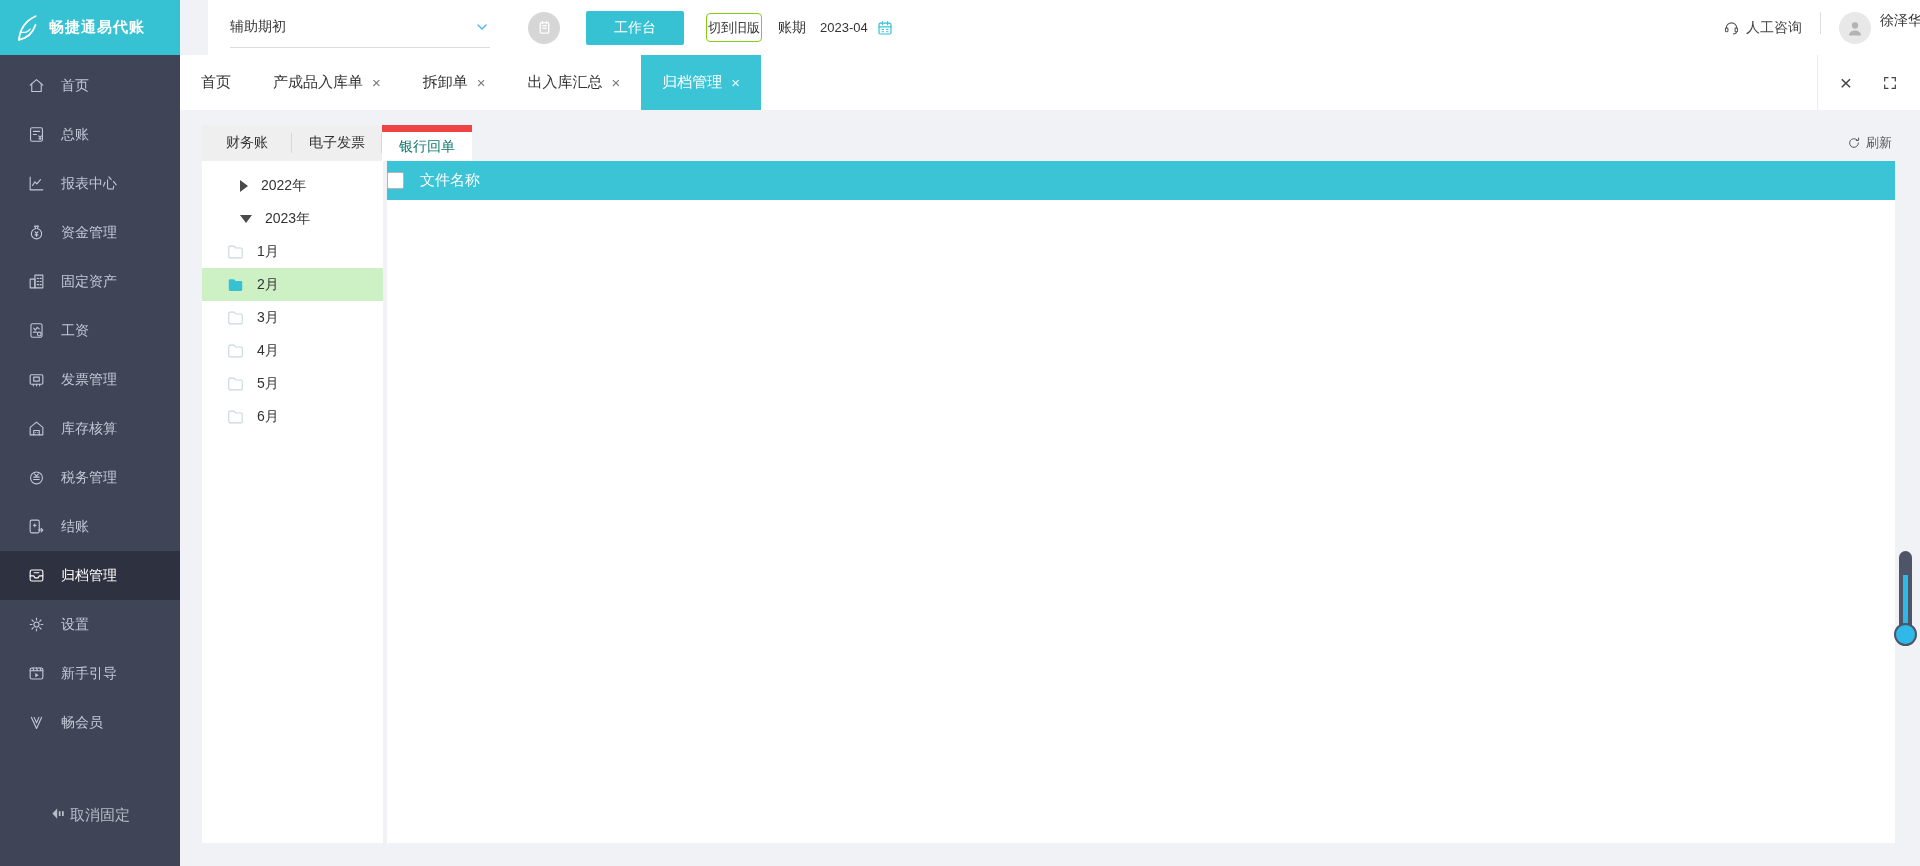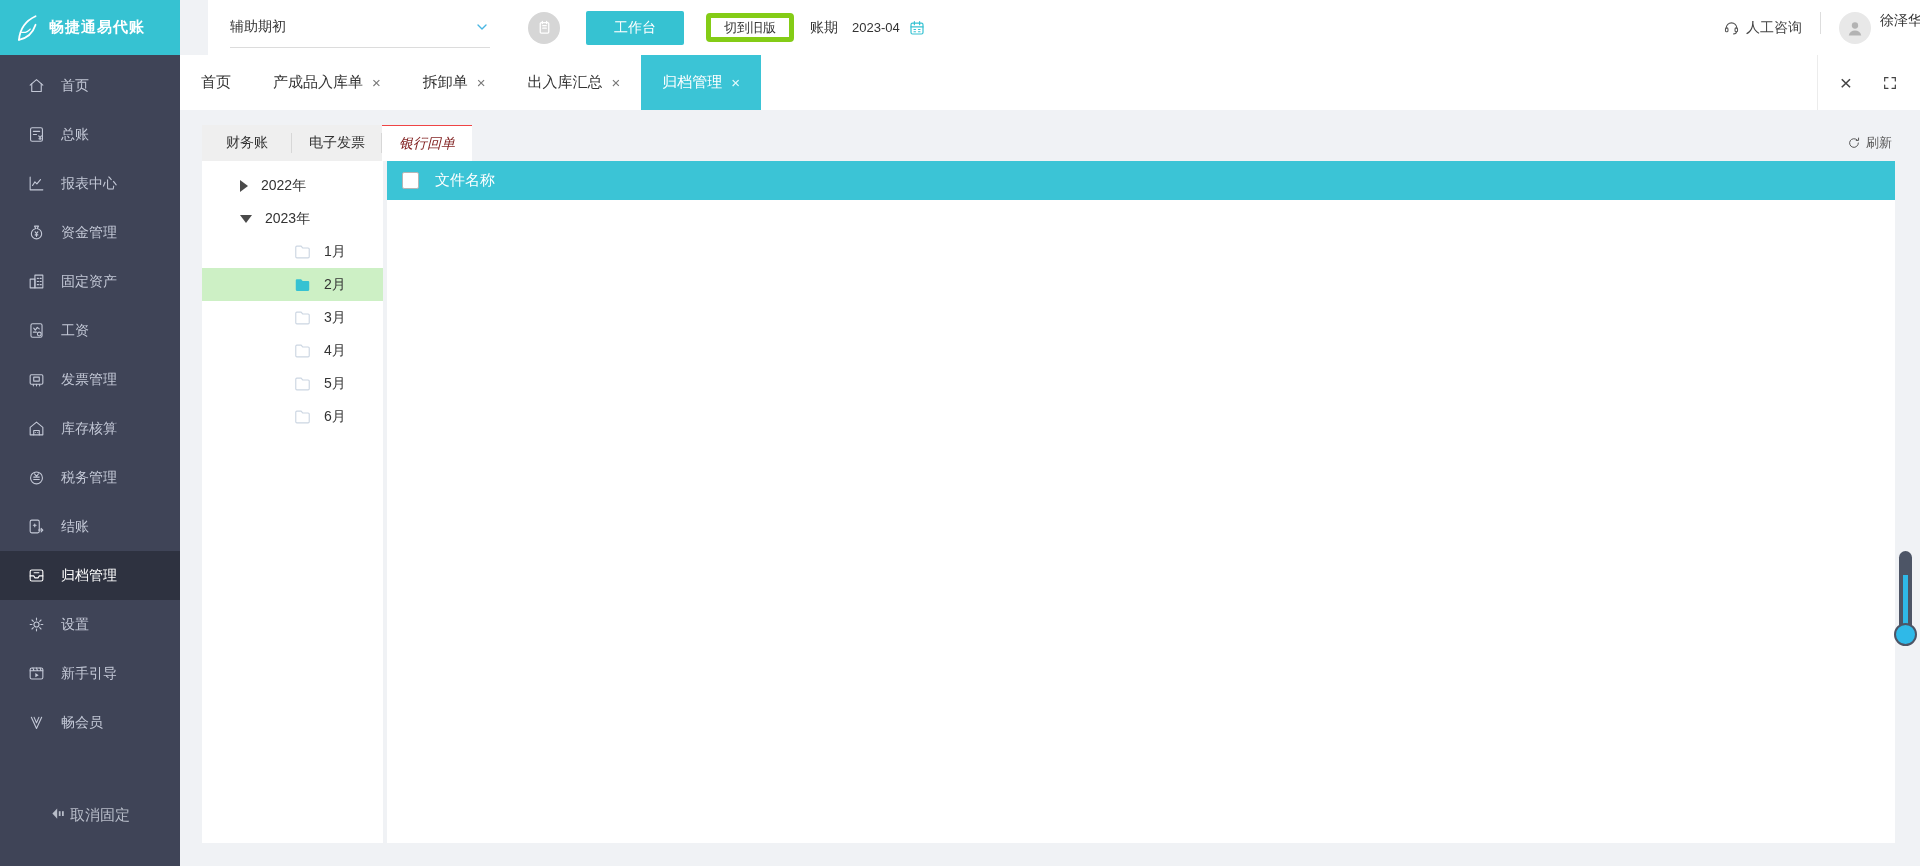--- a/index.html
+++ b/index.html
@@ -19,21 +19,21 @@
   .pin-toggle svg { width:16px; height:16px; fill:#b8bdc9; }
 
   
   .topbar { position:absolute; left:180px; top:0; width:1740px; height:55px; background:#fff; display:flex; align-items:center; z-index:5;margin-left:28px; }
   .period-select { margin-left:22px; width:260px; height:40px; display:flex; align-items:center; justify-content:space-between; border-bottom:1px solid #dcdcdc; cursor:pointer; }
   .period-select .val { font-size:14px; color:#333; }
   .period-select svg { width:16px; height:16px; stroke:#49b6e3; fill:none; stroke-width:2; stroke-linecap:round; stroke-linejoin:round; }
   .note-circle { margin-left:38px; width:32px; height:32px; border-radius:50%; background:#d6d6d6; display:flex; align-items:center; justify-content:center; cursor:pointer; }
   .note-circle svg { width:17px; height:17px; stroke:#fff; fill:none; stroke-width:1.8; stroke-linecap:round; }
   .btn-workbench { margin-left:26px; width:98px; height:34px; background:#36c2d2; color:#fff; font-size:14px; border:none; border-radius:2px; cursor:pointer; }
-  .btn-old { margin-left:22px; height:29px; padding:0 13px; background:#fff; color:#333; font-size:13px; border:5px solid #84cc16; border-radius:4px; cursor:pointer; }
+  .btn-old { margin-left:22px; height:29px; padding:0 1px; background:#fff; color:#333; font-size:13px; border:1px solid #84cc16; border-radius:4px; cursor:pointer; }
   .period-label { margin-left:16px; font-size:14px; color:#333; }
   .period-value { margin-left:14px; font-size:13px; color:#333; }
   .cal-icon { margin-left:8px; display:flex; cursor:pointer; }
   .cal-icon svg { width:18px; height:18px; stroke:#36c2d2; fill:none; stroke-width:1.6; stroke-linecap:round; }
   .topbar-right { margin-left:auto; display:flex; padding-right:26px; }
   .support { display:flex; align-items:center; gap:6px; font-size:14px; color:#444; cursor:pointer; }
   .support svg { width:17px; height:17px; stroke:#555; fill:none; stroke-width:1.5; stroke-linecap:round; }
   .vdiv { width:1px; height:22px; background:#ddd; margin:0 18px; }
   .avatar { width:32px; height:32px; border-radius:50%; background:#e8e8e8; display:flex; align-items:center; justify-content:center; overflow:hidden; cursor:pointer; }
   .avatar svg { width:20px; height:20px; fill:#b3b3b3; }
@@ -48,36 +48,36 @@
   .tabbar-tools { margin-left:auto; display:flex; align-items:center; gap:30px; padding:0 22px; border-left:1px solid #ececec; }
   .tool-x { font-size:21px; color:#444; line-height:1; cursor:pointer; }
   .tool-fs { display:flex; cursor:pointer; }
   .tool-fs svg { width:16px; height:16px; stroke:#444; fill:none; stroke-width:1.8; stroke-linecap:round; }
 
   
   .content { position:absolute; left:180px; top:110px; width:1740px; height:756px; background:#f0f2f5; padding:15px 0 0 22px; }
   .subtab-row { position:relative; display:flex; height:36px; margin-right:22px; }
   .subtab { width:90px; display:flex; align-items:center; justify-content:center; font-size:14px; color:#333; background:#efefef; cursor:pointer; position:relative; }
   .subtab.sep::after { content:""; position:absolute; right:0; top:8px; height:20px; width:1px; background:#d7d7d7; }
-  .subtab.active { background:#fff; color:#7f1d1d; border-top:1px solid #ef4444;font-style:italic; }
+  .subtab.active { background:#fff; color:#0f766e; border-top:7px solid #ef4444; }
   .refresh-btn { position:absolute; right:6px; top:0; height:36px; display:flex; align-items:center; gap:5px; font-size:13px; color:#555; cursor:pointer; }
   .refresh-btn svg { width:14px; height:14px; stroke:#555; fill:none; stroke-width:1.7; stroke-linecap:round; }
 
   .panel-row { display:flex; height:682px; }
   .tree-panel { width:181px; flex:none; background:#fff; margin-right:4px; padding-top:8px; overflow:hidden; }
   .tree-row { height:33px; display:flex; align-items:center; font-size:14px; color:#333; cursor:pointer; }
   .tree-year { padding-left:38px; gap:13px; }
-  .tree-month { padding-left:92px; gap:13px; }
+  .tree-month { padding-left:25px; gap:13px; }
   .tree-month.selected { background:#cdf0c5; }
   .tri-right { width:0; height:0; border-top:6px solid transparent; border-bottom:6px solid transparent; border-left:8px solid #4a4a4a; }
   .tri-down { width:0; height:0; border-left:6px solid transparent; border-right:6px solid transparent; border-top:8px solid #4a4a4a; }
   .folder svg { width:17px; height:15px; display:block; }
 
   .main-panel { flex:1; background:#fff; margin-right:25px; display:flex; flex-direction:column; }
-  .table-header { height:39px; background:#3bc4d6; display:flex; align-items:center; padding-left:15px; gap:16px; color:#fff; font-size:15px; flex:none; }
+  .table-header { height:39px; background:#3bc4d6; display:flex; align-items:center; gap:16px; color:#fff; font-size:15px; flex:none; }
   .checkbox { width:17px; height:17px; background:#fff; border:1px solid #b5b5b5; border-radius:2px; cursor:pointer; }
   .table-body { flex:1; background:#fff; }
 
   
   .thermo { position:absolute; right:4px; top:551px; width:22px; height:97px; z-index:7; cursor:pointer; }
   .thermo-stem { position:absolute; left:5px; top:0; width:13px; height:80px; background:#4d5566; border-radius:7px; }
   .thermo-line { position:absolute; left:9px; top:24px; width:5px; height:54px; background:#2fb9e8; }
   .thermo-bulb { position:absolute; left:0; top:72px; width:23px; height:23px; border-radius:50%; background:#2fb9e8; border:2px solid #4d5566; }
 </style>
 </head>

